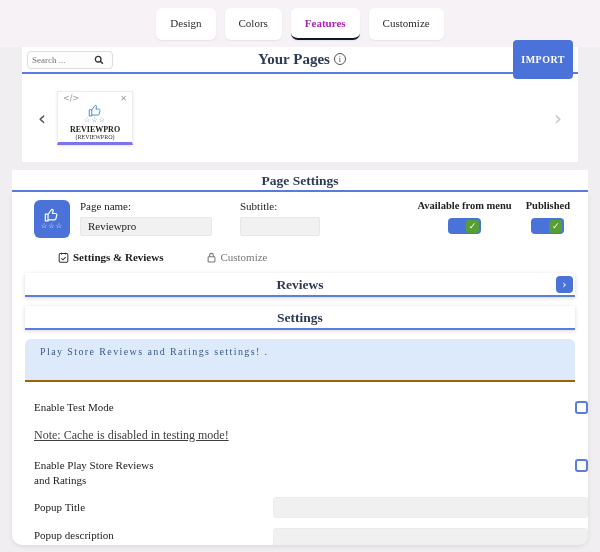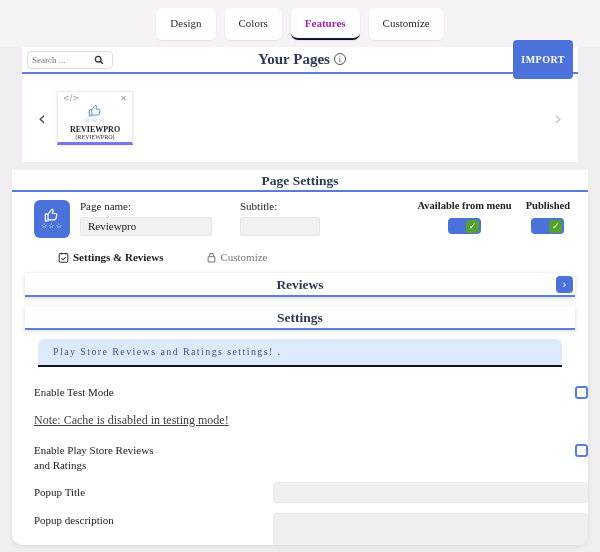--- a/index.html
+++ b/index.html
@@ -114,22 +114,22 @@
   }
   .inner-bar.reviews{ margin-top:10px; }
   .inner-bar.settings{ margin-top:9px; }
   .expand-btn{
     position:absolute; right:2px; top:3px; width:17px; height:17px;
     background:#4a72d8; border:none; border-radius:4px; color:#fff; cursor:pointer;
     font-size:11px; line-height:15px; text-align:center; padding:0;
     font-family:"DejaVu Sans",sans-serif;
   }
   .info-banner{
-    margin:9px 26px 0; background:#dceafb; border-radius:6px 6px 0 0;
-    border-bottom:2px solid #0f172a; padding:7px 15px 8px;
+    margin:9px 13px 0; background:#dceafb; border-radius:6px 6px 0 0;
+    border-bottom:2px solid #a16207; padding:7px 15px 23px;
     font-size:10px; color:#3c5a85; letter-spacing:1.4px;
   }
   
   .form{ padding:18px 0 0 22px; }
   .form-row{ display:flex; align-items:flex-start;justify-content:space-between; }
   .form-row .f-label{ width:145px; flex:none; font-size:11px; color:#222; line-height:1.35; }
   .checkbox{
     width:13px; height:13px; border:2px solid #5b7ce0; border-radius:3px;
     background:#fff; cursor:pointer; margin-top:1px;
   }

